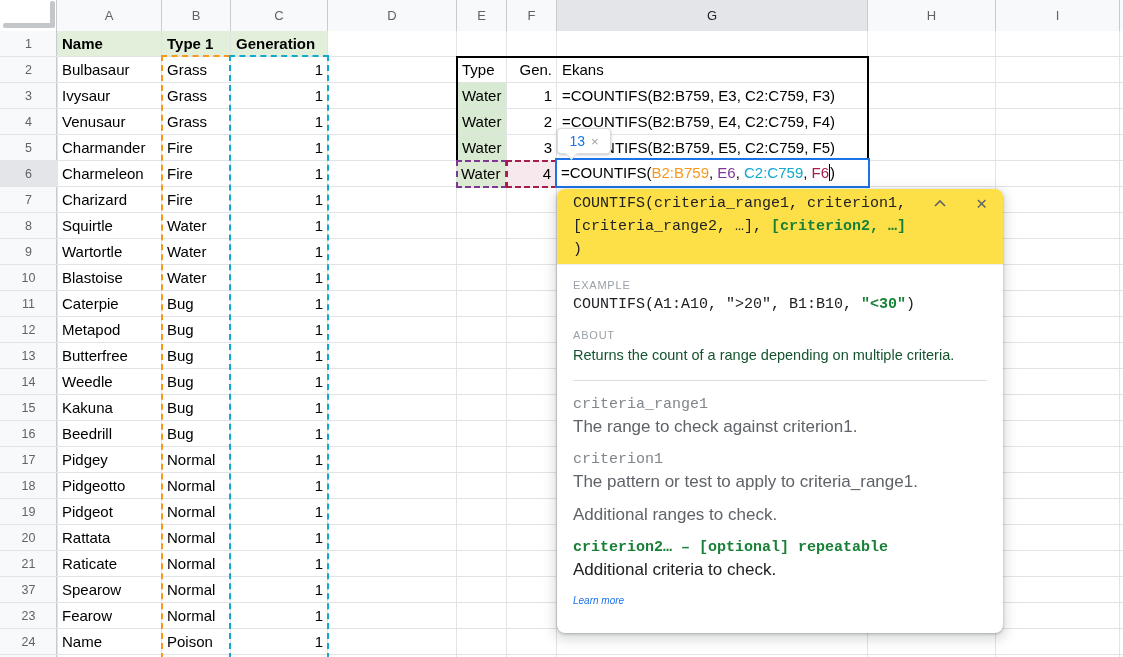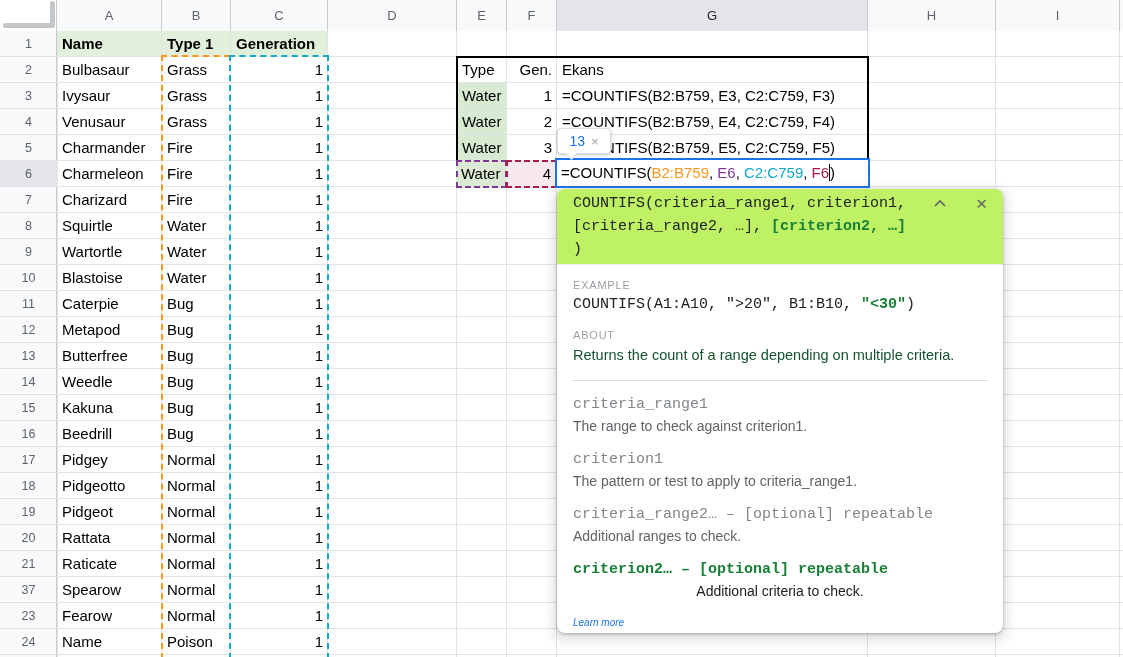--- a/index.html
+++ b/index.html
@@ -57,35 +57,35 @@
   
   .preview { position:absolute; left:557px; top:128px; width:54px; height:26px; background:#fff; border:1px solid #dadce0; border-radius:4px; box-shadow:0 1px 3px rgba(60,64,67,.3); z-index:18; display:flex; align-items:center; justify-content:center; gap:6px; }
   .preview .val { color:#1a73e8; font-size:14px; }
   .preview .close { color:#9aa0a6; font-size:13px; cursor:pointer; }
   .preview .pointer { position:absolute; left:9px; bottom:-5px; width:9px; height:9px; background:#fff; border-right:1px solid #dadce0; border-bottom:1px solid #dadce0; transform:rotate(45deg); }
 
   
   .popup { position:absolute; left:557px; top:189px; width:446px; height:444px; background:#fff; border-radius:8px; z-index:20; overflow:hidden;
     box-shadow:0 1px 3px rgba(60,64,67,.35), 0 4px 12px 3px rgba(60,64,67,.18); }
   .mono { font-family:"Liberation Mono","DejaVu Sans Mono",monospace; }
-  .popup .syntax { position:relative; background:#bef264; padding:3px 60px 3px 16px; font-size:15px; line-height:23px; color:#202124; border-bottom:1px solid #eceef0; }
+  .popup .syntax { position:relative; background:#fde047; padding:3px 60px 3px 16px; font-size:15px; line-height:23px; color:#202124; border-bottom:1px solid #eceef0; }
   .green-bold { color:#188038; font-weight:bold; }
   .popup .icon-btn { position:absolute; color:#5f6368; cursor:pointer; }
   .popup .collapse { top:8px; right:56px; width:14px; height:14px; }
   .popup .close-x { top:5px; right:16px; font-size:18px; line-height:20px; }
   .popup .body { padding:0 16px; }
   .sec-label { margin-top:14px; font-size:11px; font-weight:normal; letter-spacing:.8px; color:#9aa0a6; }
   .code-line { margin-top:4px; font-size:15px; line-height:20px; color:#202124; white-space:nowrap; }
   .about-text { margin-top:4px; font-size:14.5px; line-height:20px; color:#14532d; }
   .divider { margin:15px 0 0 0; border-top:1px solid #dadce0; }
   .param { margin-top:14px; }
   .param .pname { font-size:15px; line-height:20px; color:#80868b; white-space:nowrap; }
-  .param .pdesc { margin-top:2px; font-size:14px; line-height:19px; color:#5f6368; }
+  .param .pdesc { margin-top:2px; font-size:17px; line-height:19px; color:#5f6368; }
   .param.active .pname { color:#188038; font-weight:bold;margin-top:8px; }
-  .param.active .pdesc { color:#202124;text-align:center; }
+  .param.active .pdesc { color:#202124; }
   .learn-more { margin-top:16px; font-size:10px; color:#1a73e8; cursor:pointer; display:inline-block;font-style:italic; }
 </style>
 </head>
 <body>
 
 <div id="app">
 
   <div class="fill gutter-bg"></div>
   <div class="fill hdr-green"></div>
   <div class="fill water-green"></div>
@@ -355,21 +355,20 @@
 
       <div class="param">
         <div class="pname mono">criteria_range1</div>
         <div class="pdesc">The range to check against criterion1.</div>
       </div>
       <div class="param">
         <div class="pname mono">criterion1</div>
         <div class="pdesc">The pattern or test to apply to criteria_range1.</div>
       </div>
       <div class="param">
-        <div class="pname mono">criteria_range2… – [optional] repeatable</div>
         <div class="pdesc">Additional ranges to check.</div>
       </div>
       <div class="param active">
         <div class="pname mono">criterion2… – [optional] repeatable</div>
         <div class="pdesc">Additional criteria to check.</div>
       </div>
 
       <a class="learn-more">Learn more</a>
     </div>
   </div>

